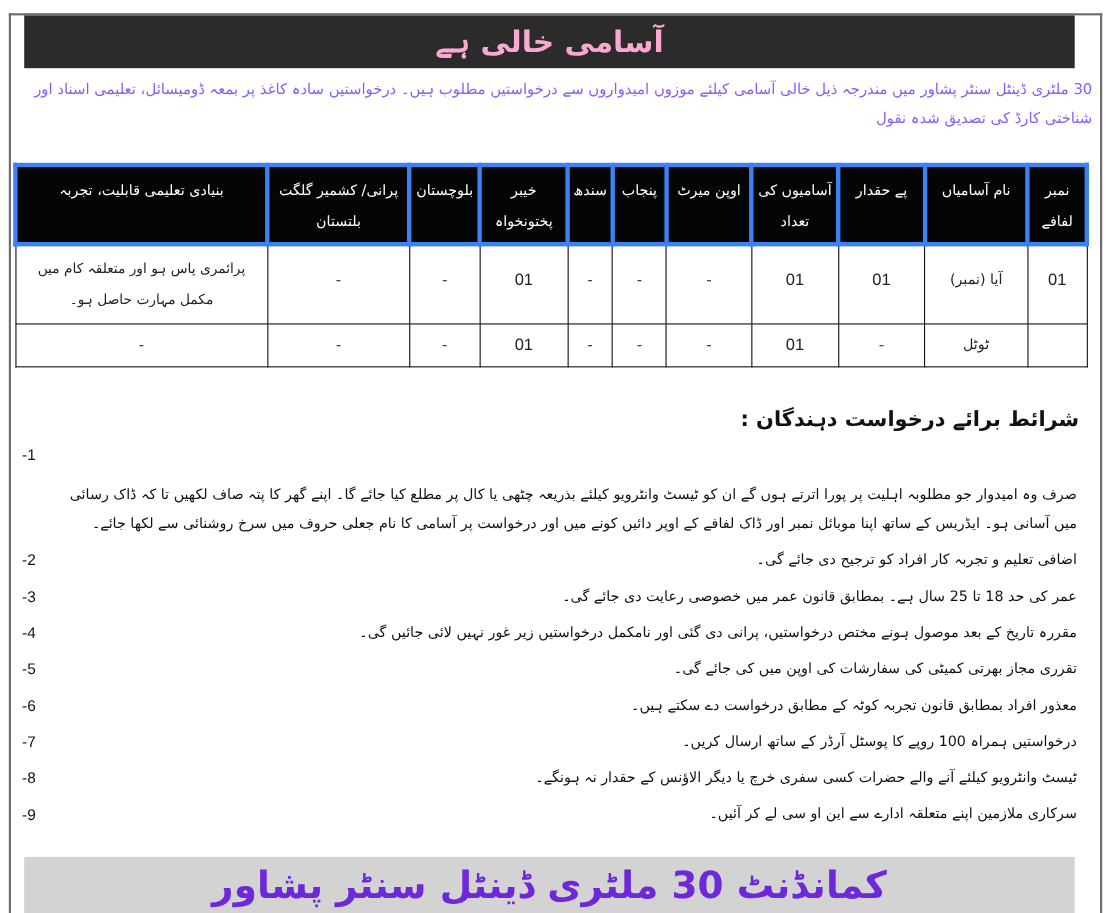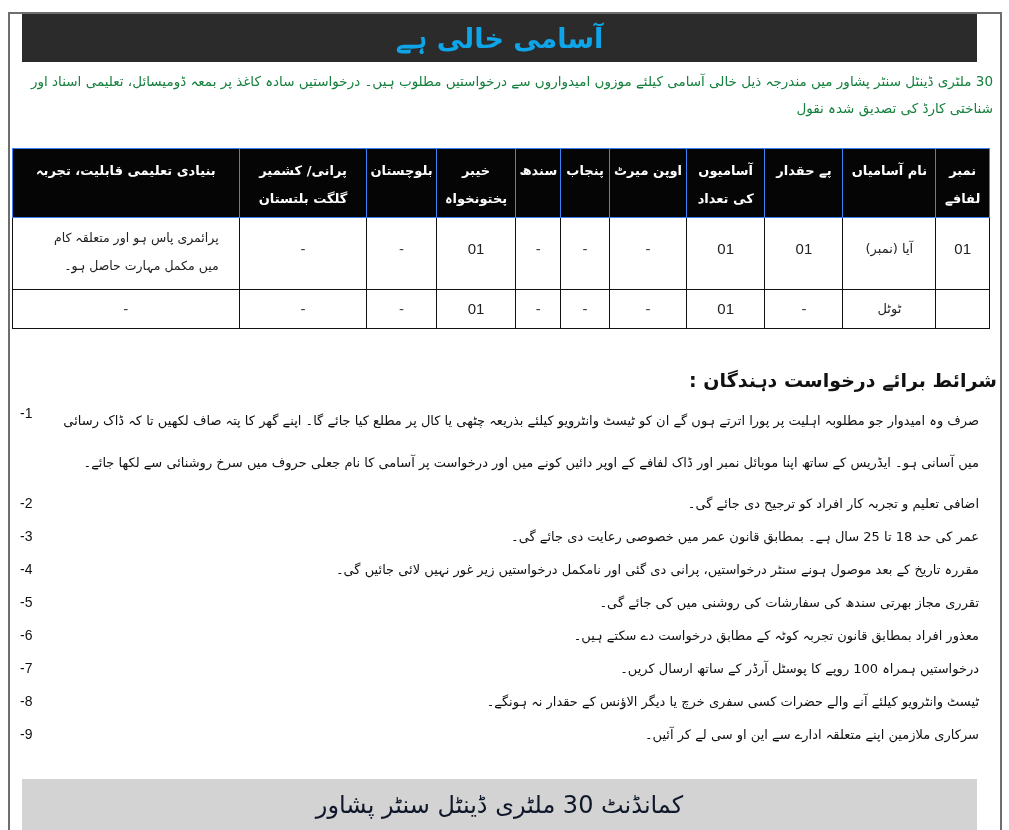--- a/index.html
+++ b/index.html
@@ -5,68 +5,68 @@
     * { box-sizing: border-box; margin: 0; padding: 0; }
     html, body { width: 1009px; height: 830px; background: #ffffff; overflow: hidden; }
     body { font-family: "DejaVu Sans", sans-serif; color: #111; position: relative; }
 
     .frame {
       position: absolute; left: 8px; top: 12px; width: 994px; height: 818px;
       border: 2px solid #6e6e6e; border-bottom: none; background: #fff;
     }
     .title-bar {
       position: absolute; left: 22px; top: 14px; width: 955px; height: 48px;
-      background: #2b2b2b; color: #0ea5e9; display: flex; align-items: center; justify-content: center;
+      background: #2b2b2b; color: #f9a8d4; display: flex; align-items: center; justify-content: center;
       direction: rtl;
     }
     .title-bar span { font-size: 27px; font-weight: bold; letter-spacing: 1px; }
 
     .intro {
       position: absolute; right: 16px; top: 68px; width: 975px; direction: rtl; text-align: right;
-      font-size: 13.5px; line-height: 27px; color: #15803d;
+      font-size: 13.5px; line-height: 27px; color: #8b5cf6;
     }
 
     table.vac {
       position: absolute; left: 12px; top: 148px; width: 978px; border-collapse: collapse; direction: rtl;
       font-size: 13px;
     }
     table.vac th {
-      background: #050505; color: #fff; font-weight: bold; text-align: center; vertical-align: top;
-      padding: 8px 3px 4px; border: 1px solid #3b82f6; line-height: 28px; font-size: 13px;
+      background: #050505; color: #fff; font-weight: normal; text-align: center; vertical-align: top;
+      padding: 8px 3px 4px; border: 4px solid #3b82f6; line-height: 28px; font-size: 13px;
     }
     table.vac td {
       border: 1.5px solid #111; text-align: center; vertical-align: top; padding: 18px 4px 6px; font-size: 15px;
       line-height: 26px; font-family: "Liberation Sans", sans-serif; color: #222;
     }
     table.vac tr.data-row td { height: 72px; }
     table.vac tr.total-row td { height: 36px; padding: 6px 4px; }
     table.vac td.urdu { font-family: "DejaVu Sans", sans-serif; font-size: 13px; }
-    table.vac td.qual { text-align: right; padding: 6px 20px; font-size: 12.5px; line-height: 28px; }
+    table.vac td.qual { text-align: center; padding: 6px 8px; font-size: 12.5px; line-height: 28px; }
     table.vac td.dash { color: #444; }
 
     .terms-heading {
-      position: absolute; right: 12px; top: 369px; direction: rtl; font-size: 19px; font-weight: bold; margin-left: 44px;
+      position: absolute; right: 28px; top: 369px; direction: rtl; font-size: 19px; font-weight: bold; margin-left: 44px;
     }
     .terms {
       position: absolute; right: 16px; top: 400px; width: 975px; direction: rtl; list-style: none;
     }
     .term { display: flex; direction: rtl; font-size: 13px; line-height: 27px; margin-bottom: 6px; }
     .term .num {
       flex: 0 0 34px; text-align: left; direction: ltr; font-family: "Liberation Sans", sans-serif;
       font-size: 14px; padding-left: 2px;
     }
     .term .num { order: 0; }
     .term .txt { flex: 1; text-align: right; padding-right: 14px; }
-    .term.first .txt { line-height: 42px; }
+    .term.first .txt { line-height: 26px; margin-top: 38px; }
 
     .footer-bar {
       position: absolute; left: 22px; top: 779px; width: 955px; height: 51px; background: #d3d3d3;
       display: flex; align-items: center; justify-content: center; direction: rtl;
     }
-    .footer-bar span { font-size: 24px; font-weight: normal; color: #0f172a; }
+    .footer-bar span { font-size: 34px; font-weight: bold; color: #6d28d9; }
   </style>
 </head>
 <body>
 
 <div class="frame"></div>
 
 <div class="title-bar">
   <span>آسامی خالی ہے</span>
 </div>
 
@@ -142,25 +142,25 @@
   </li>
   <li class="term">
     <span class="txt">اضافی تعلیم و تجربہ کار افراد کو ترجیح دی جائے گی۔</span>
     <span class="num">-2</span>
   </li>
   <li class="term">
     <span class="txt">عمر کی حد 18 تا 25 سال ہے۔ بمطابق قانون عمر میں خصوصی رعایت دی جائے گی۔</span>
     <span class="num">-3</span>
   </li>
   <li class="term">
-    <span class="txt">مقررہ تاریخ کے بعد موصول ہونے سنٹر درخواستیں، پرانی دی گئی اور نامکمل درخواستیں زیر غور نہیں لائی جائیں گی۔</span>
+    <span class="txt">مقررہ تاریخ کے بعد موصول ہونے مختص درخواستیں، پرانی دی گئی اور نامکمل درخواستیں زیر غور نہیں لائی جائیں گی۔</span>
     <span class="num">-4</span>
   </li>
   <li class="term">
-    <span class="txt">تقرری مجاز بھرتی سندھ کی سفارشات کی روشنی میں کی جائے گی۔</span>
+    <span class="txt">تقرری مجاز بھرتی کمیٹی کی سفارشات کی اوپن میں کی جائے گی۔</span>
     <span class="num">-5</span>
   </li>
   <li class="term">
     <span class="txt">معذور افراد بمطابق قانون تجربہ کوٹہ کے مطابق درخواست دے سکتے ہیں۔</span>
     <span class="num">-6</span>
   </li>
   <li class="term">
     <span class="txt">درخواستیں ہمراہ 100 روپے کا پوسٹل آرڈر کے ساتھ ارسال کریں۔</span>
     <span class="num">-7</span>
   </li>

